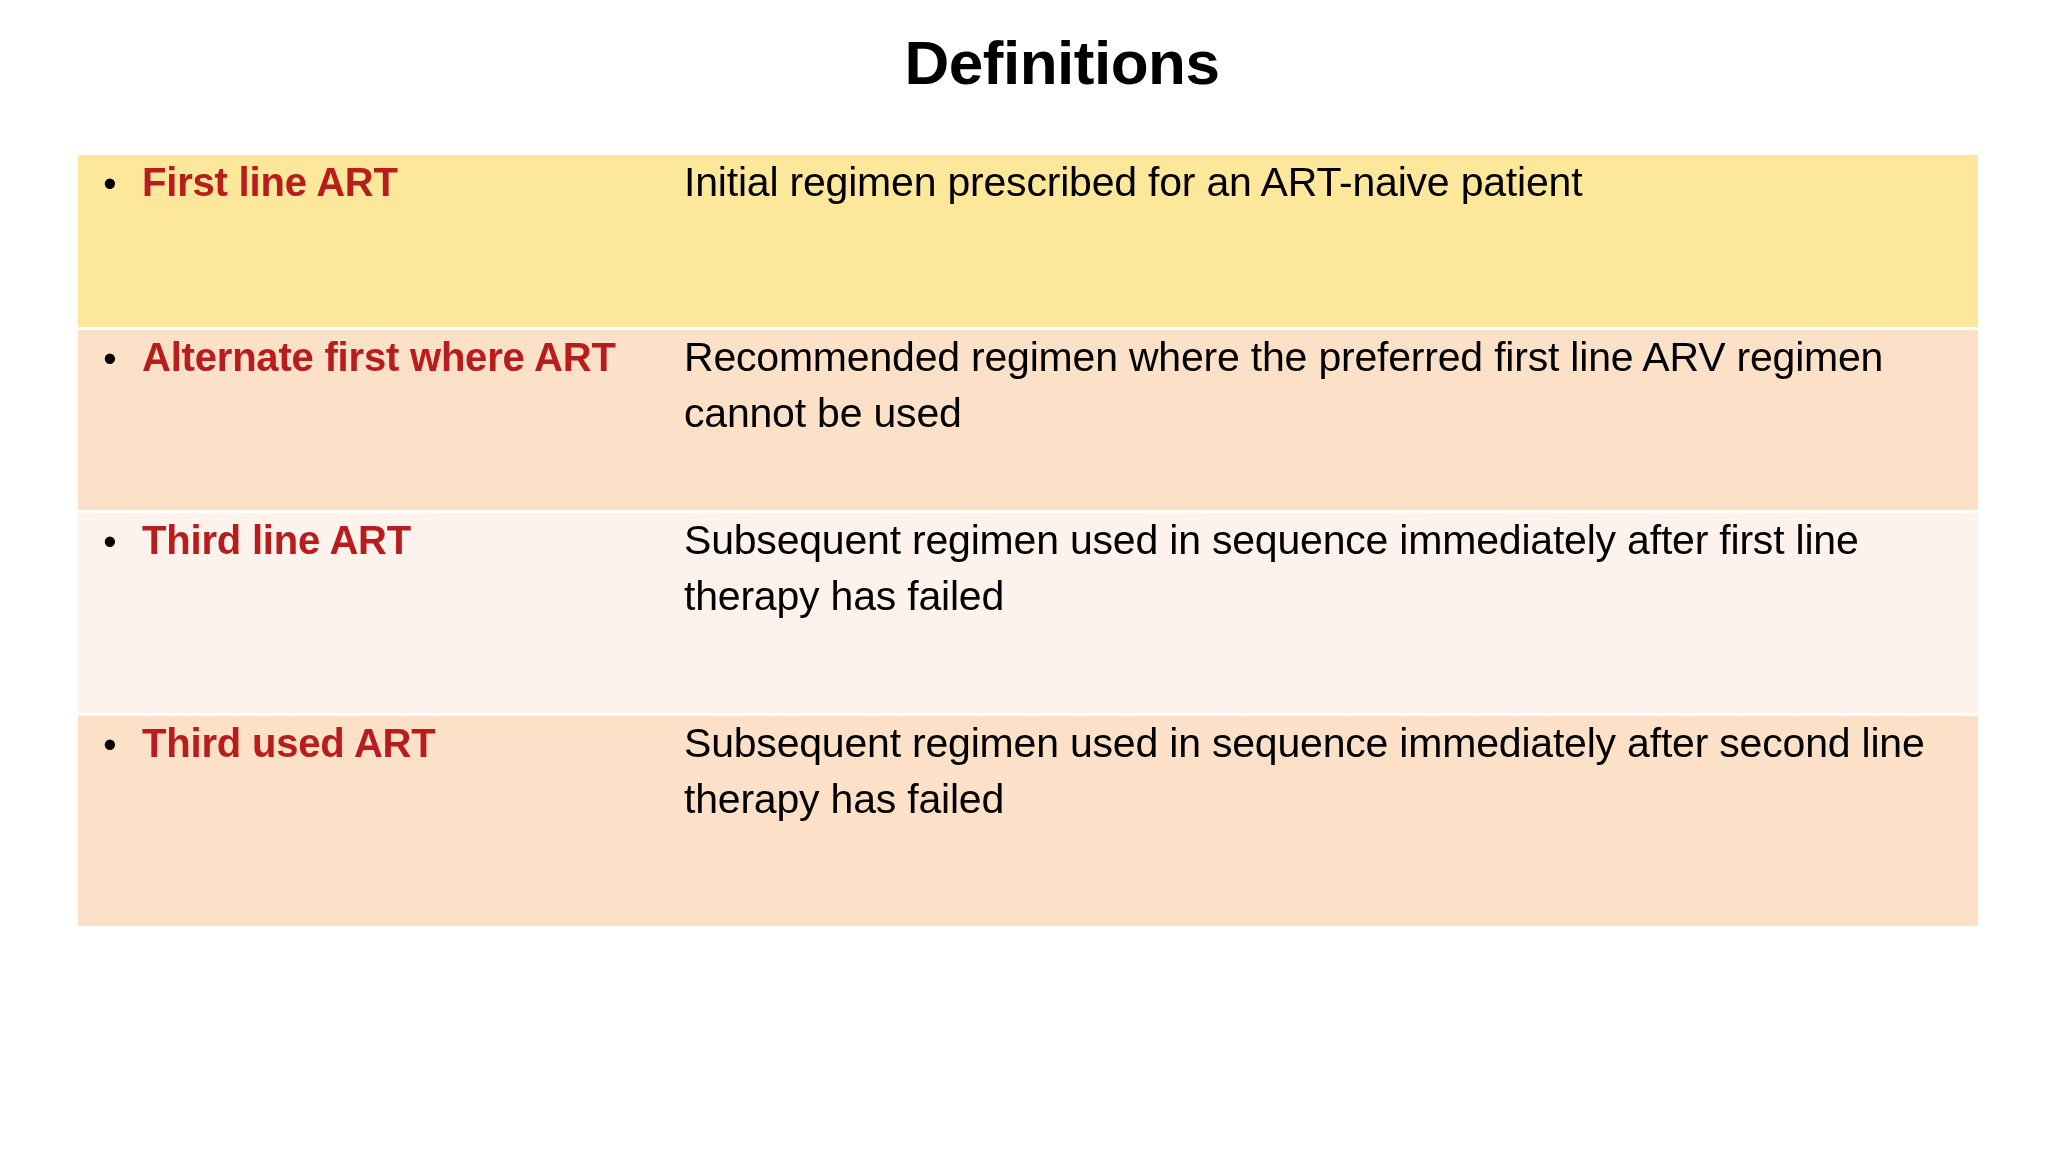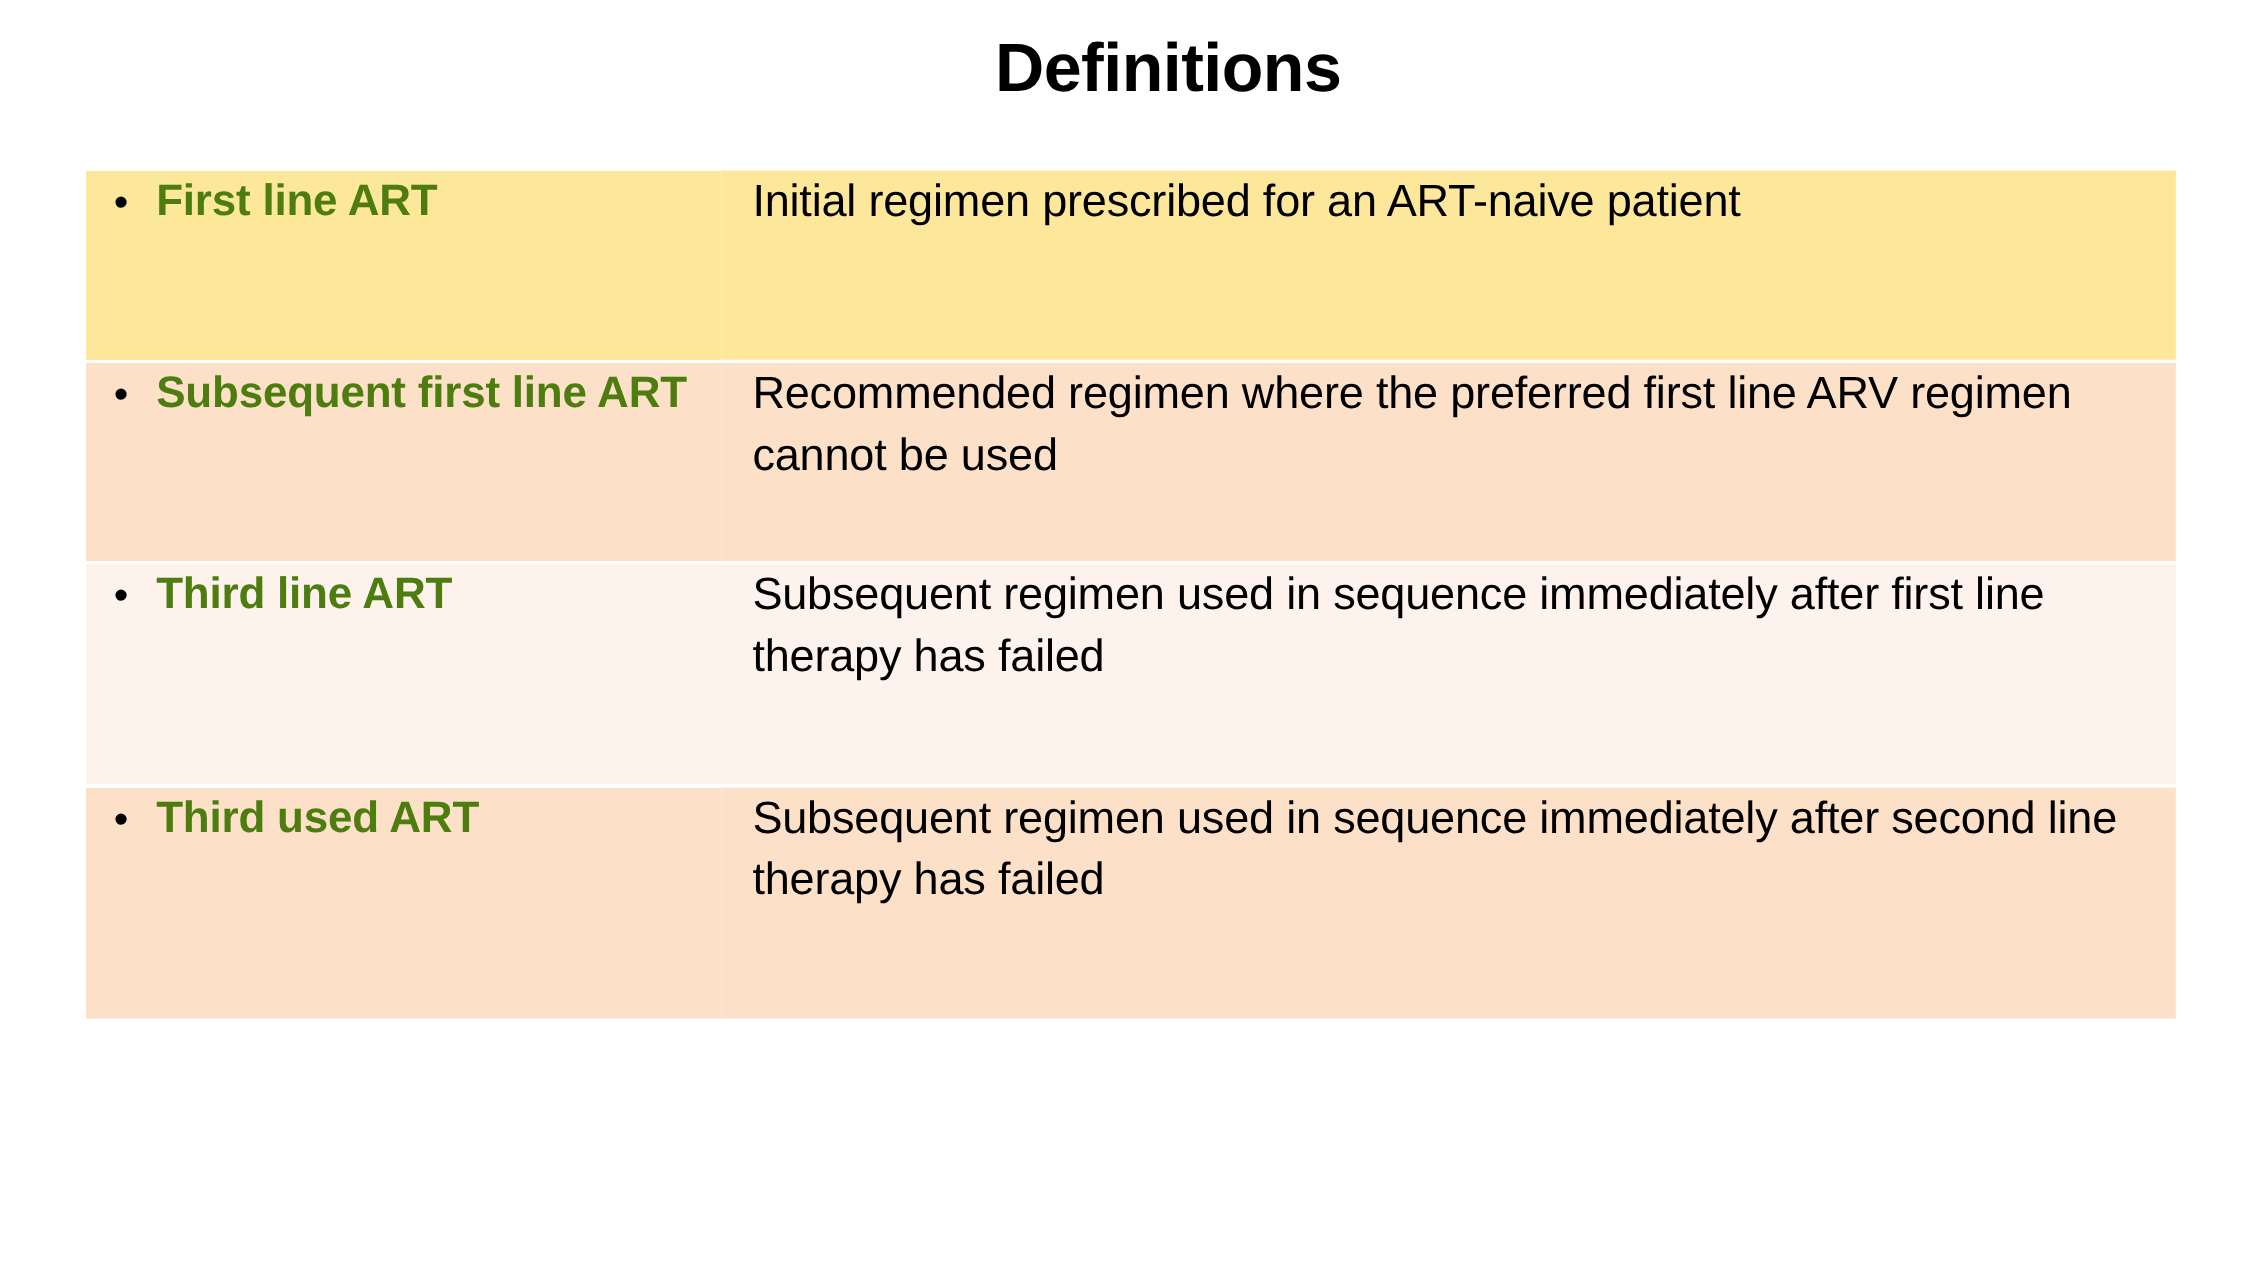--- a/index.html
+++ b/index.html
@@ -86,21 +86,21 @@
     text-align: center;
     color: #000000;
   }
 
   .term-text {
     flex: 1 1 auto;
     font-size: 40px;
     font-weight: bold;
     line-height: 1.38;
     letter-spacing: -0.2px;
-    color: #4d7c0f;
+    color: #b91c1c;
   }
 
   .def-text {
     font-size: 41px;
     font-weight: normal;
     line-height: 1.36;
     letter-spacing: -0.2px;
     color: #000000;
     margin-left: 28px;
   }
@@ -123,21 +123,21 @@
         </td>
         <td class="cell-def">
           <div class="def-text">Initial regimen prescribed for an ART-naive patient</div>
         </td>
       </tr>
 
       <tr class="row-2">
         <td class="cell-term">
           <div class="term-line">
             <span class="bullet">•</span>
-            <span class="term-text">Subsequent first line ART</span>
+            <span class="term-text">Alternate first where ART</span>
           </div>
         </td>
         <td class="cell-def">
           <div class="def-text">Recommended regimen where the preferred first line ARV regimen cannot be used</div>
         </td>
       </tr>
 
       <tr class="row-3">
         <td class="cell-term">
           <div class="term-line">

